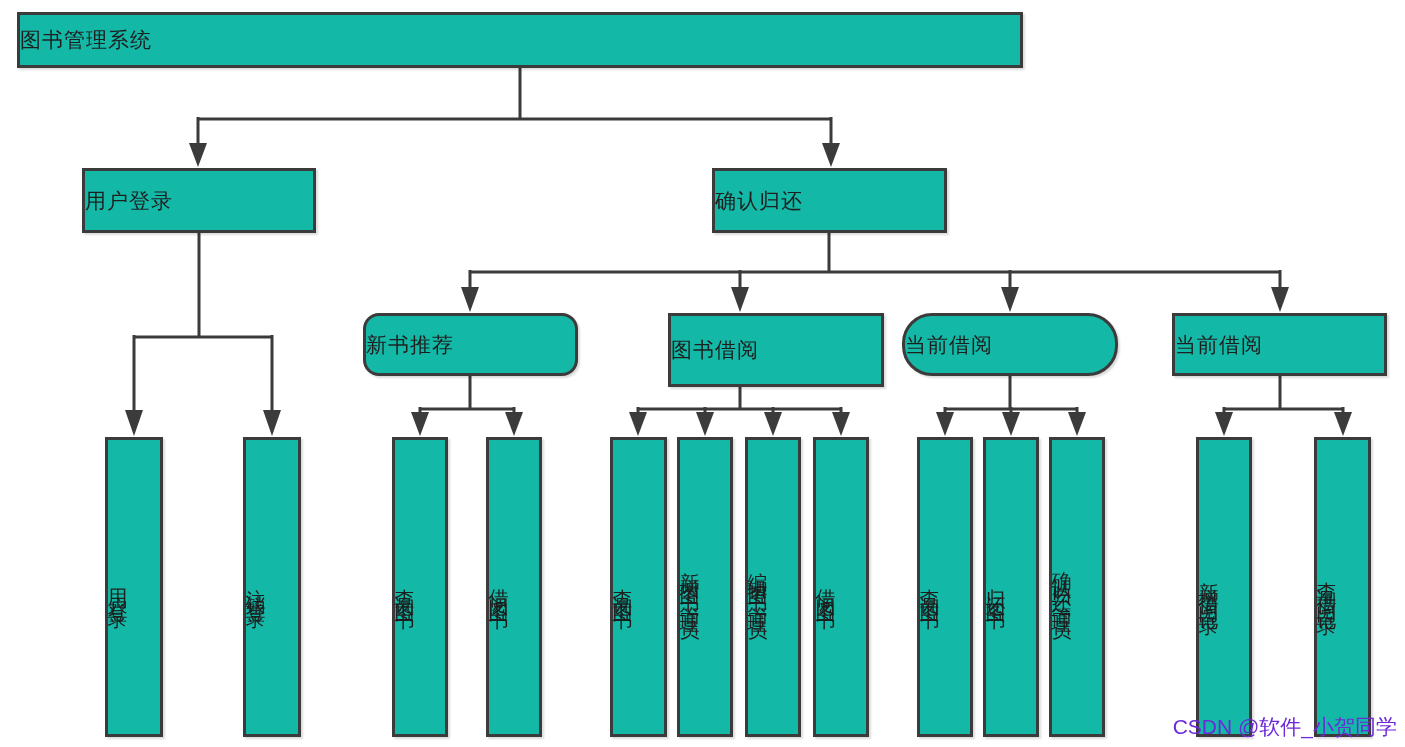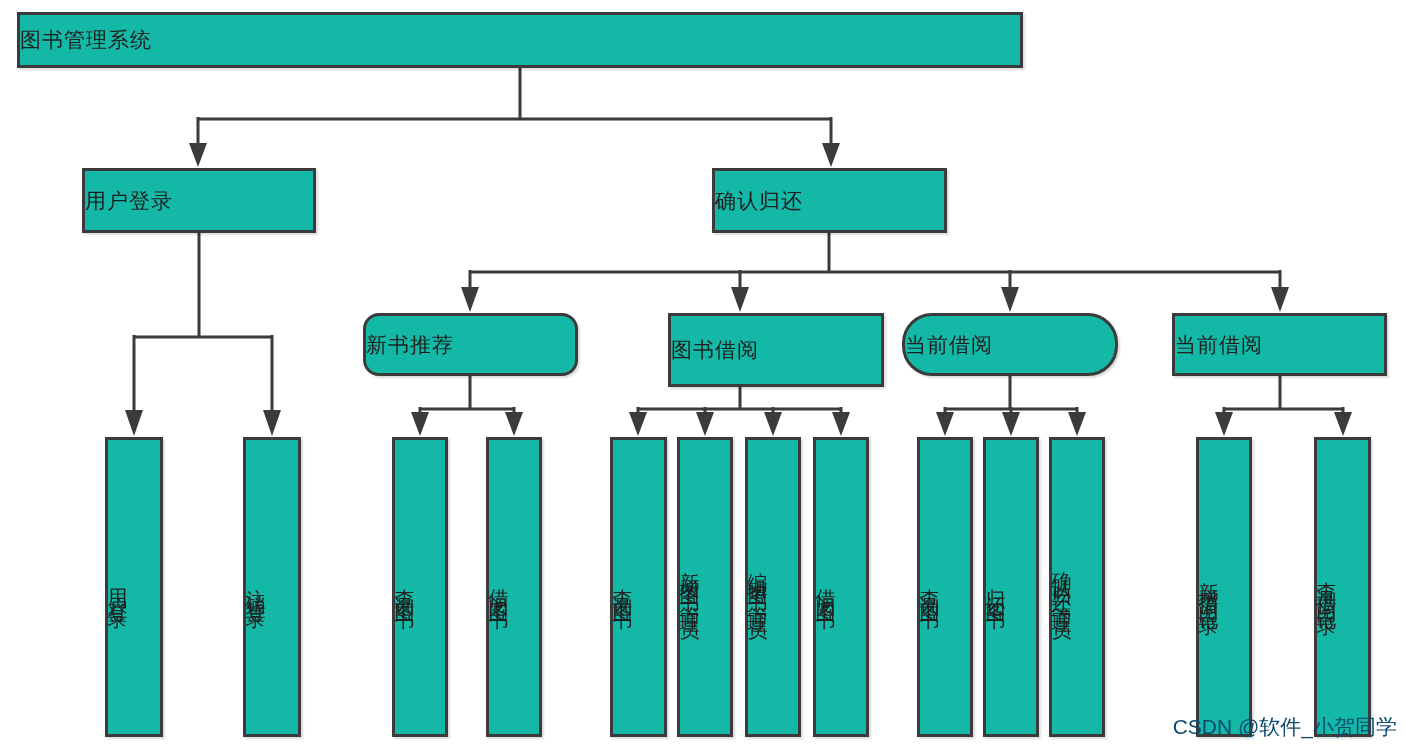--- a/index.html
+++ b/index.html
@@ -43,21 +43,21 @@
     font-size: 20px;
     letter-spacing: 7px;
     line-height: 1;
     color: #1e1e1e;
   }
   .watermark {
     position: absolute;
     right: 8px;
     bottom: 6px;
     font-size: 21px;
-    color: #0c4a6e;
+    color: #6d28d9;
     white-space: nowrap;
   }
 </style>
 </head>
 <body>
 
 <div class="stage">
 
   <svg class="connectors" width="1405" height="747" viewBox="0 0 1405 747">
     <g stroke="#3b3b3b" stroke-width="3" fill="none">

